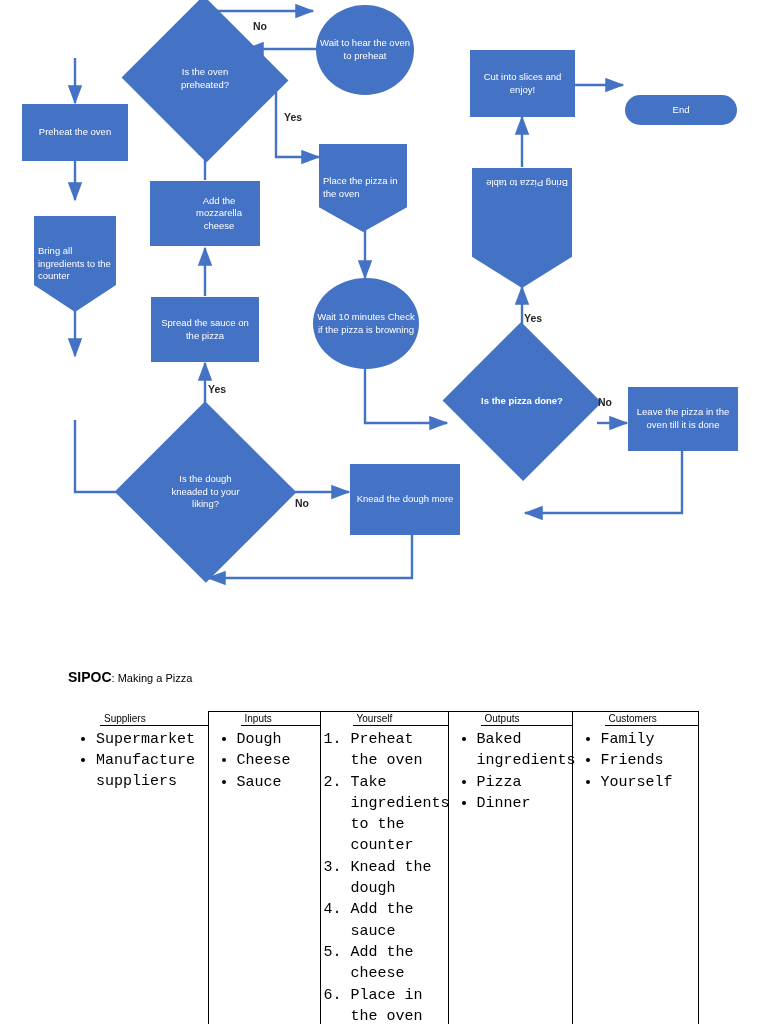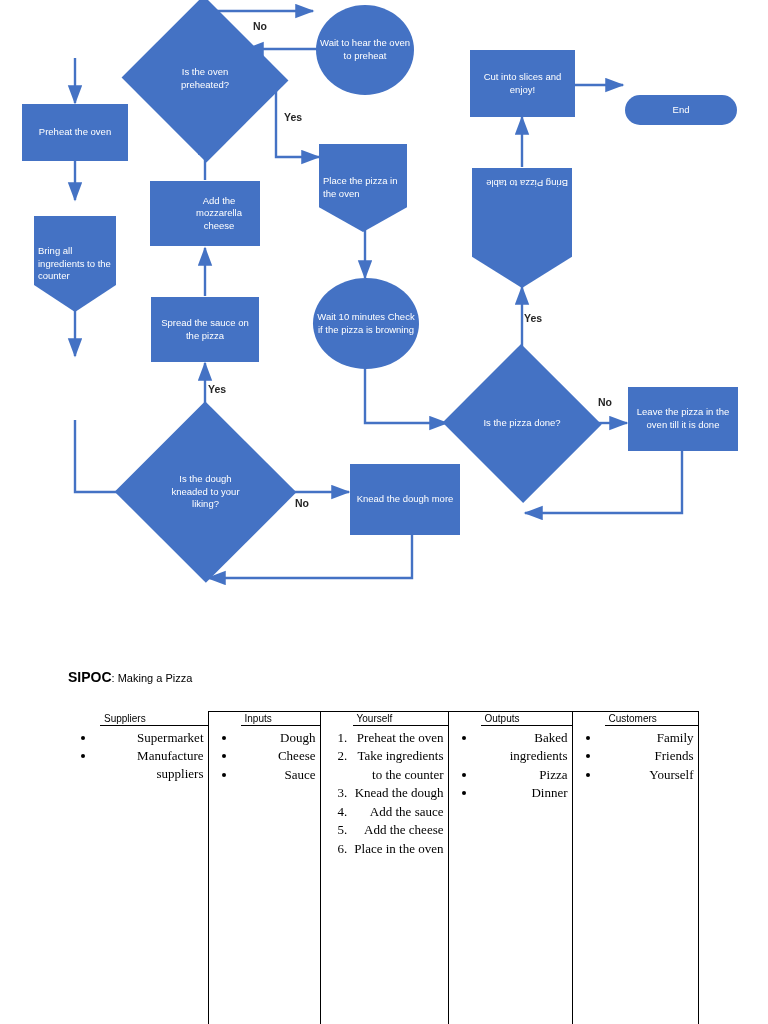--- a/index.html
+++ b/index.html
@@ -36,22 +36,22 @@
   #sipoc-title .st-sub{font-size:11px;color:#000;}
 
   table#sipoc{position:absolute;left:68px;top:711px;width:630px;
       border-collapse:collapse;table-layout:fixed;}
   table#sipoc td{border:1.3px solid #000;vertical-align:top;padding:0;}
   td.hdr-cell{height:13px;}
   .col-head{font-size:10px;color:#000;padding:1px 3px 1px 4px;
       border-bottom:1.3px solid #000;line-height:1.1;margin-left:32px;}
   .cell-body{padding:3px 4px 6px 4px;min-height:300px;}
   .cell-body ul,.cell-body ol{margin:0;padding-left:24px;}
-  .cell-body li{font-size:13px;line-height:1.42;color:#000;
-      font-family:Liberation Serif, serif;text-align:right;}
+  .cell-body li{font-size:15px;line-height:1.42;color:#000;
+      font-family:Liberation Mono, monospace;}
   .cell-body ol{padding-left:26px;}
 </style>
 </head>
 <body>
 
 <div id="flowchart">
 
   <svg id="edges" viewBox="0 0 768 640" xmlns="http://www.w3.org/2000/svg">
     <defs>
       <marker id="ah" markerWidth="9" markerHeight="9" refX="7.4" refY="3" orient="auto" markerUnits="strokeWidth">
@@ -121,21 +121,21 @@
 
   <div class="node n-diamond" style="left:141px;top:428px;width:129px;height:128px;">
     <span class="dia-bg"></span>
     <span class="dia-tx">Is the dough kneaded to your liking?</span>
   </div>
 
   <div class="node n-rect" style="left:350px;top:464px;width:110px;height:71px;">Knead the dough more</div>
 
   <div class="node n-circle" style="left:313px;top:278px;width:106px;height:91px;">Wait 10 minutes Check if the pizza is browning</div>
 
-  <div class="node n-diamond" style="left:447px;top:371px;width:150px;height:105px;">
+  <div class="node n-diamond" style="left:447px;top:349px;width:150px;height:105px;font-weight:bold;">
     <span class="dia-bg" style="height:106%;width:76%;left:12%;top:-3%;"></span>
     <span class="dia-tx">Is the pizza done?</span>
   </div>
 
   <div class="node n-rect" style="left:628px;top:387px;width:110px;height:64px;">Leave the pizza in the oven till it is done</div>
 
   <div class="node n-pent-up flip180" style="left:472px;top:168px;width:100px;height:120px;align-items:flex-end;justify-content:flex-start;text-align:left;padding-bottom:8px;">Bring Pizza to table</div>
 
   <div class="node n-rect" style="left:470px;top:50px;width:105px;height:67px;">Cut into slices and enjoy!</div>
 

